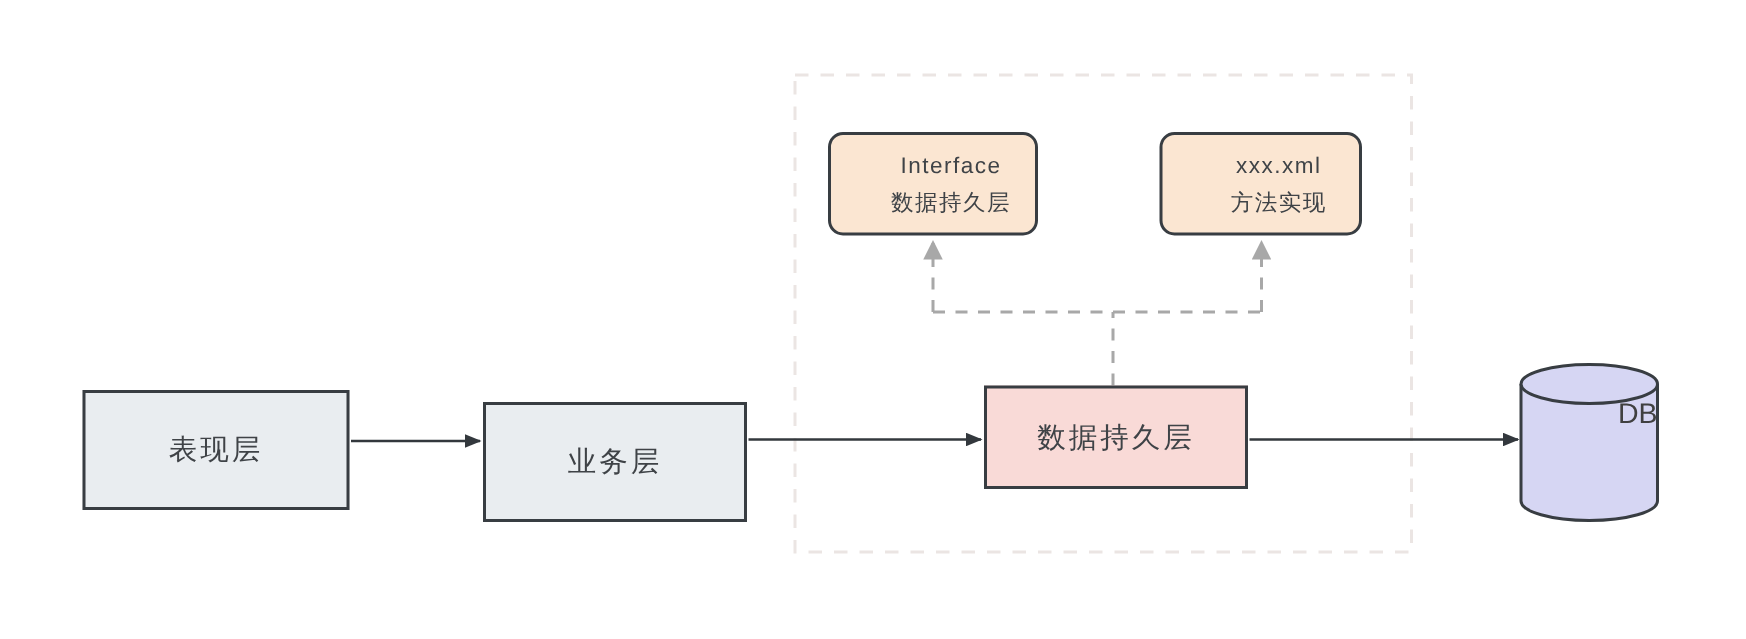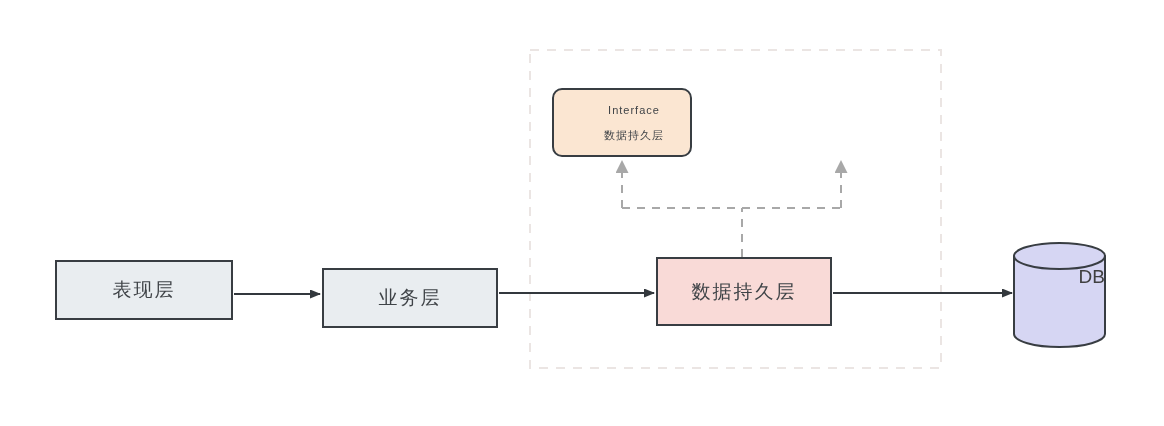--- a/index.html
+++ b/index.html
@@ -29,32 +29,32 @@
     display: flex;
     flex-direction: column;
     align-items: center;
     justify-content: center;
     color: #3f4347;
     z-index: 2;
     text-align: center;
   }
   .layer-box {
     width: 178px;
-    height: 60px;
+    height: 80px;
     font-size: 19px;
     letter-spacing: 2px;
   }
   .gray-fill   { background: #e9edf0; }
   .pink-fill   { background: #f9dad7; }
   .method-box {
     width: 140px;
     height: 69px;
     background: #fbe6d2;
     border-radius: 10px;
-    font-size: 11px;
+    font-size: 15px;
     line-height: 25px;
     letter-spacing: 1px;
     padding-left: 24px;
   }
   #node-presentation { left: 55px;  top: 260px; }
   #node-business     { left: 322px; top: 268px; width: 176px; }
   #node-persistence  { left: 656px; top: 257px; width: 176px; height: 69px; }
   #node-interface    { left: 552px; top: 88px; }
   #node-xml          { left: 773px; top: 88px; width: 135px; }
   #db-label {
@@ -110,16 +110,20 @@
 
   <div class="node layer-box pink-fill" id="node-persistence">
     <span>数据持久层</span>
   </div>
 
   <div class="node method-box" id="node-interface">
     <span>Interface</span>
     <span>数据持久层</span>
   </div>
 
+  <div class="node method-box" id="node-xml">
+    <span>xxx.xml</span>
+    <span>方法实现</span>
+  </div>
 
   <div id="db-label">DB</div>
 
 </div>
 
 </body></html>

